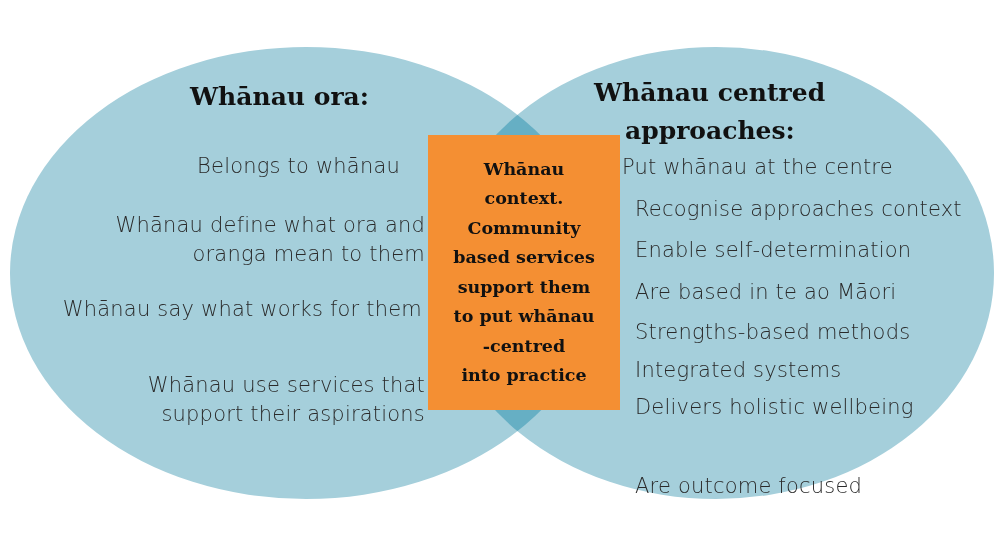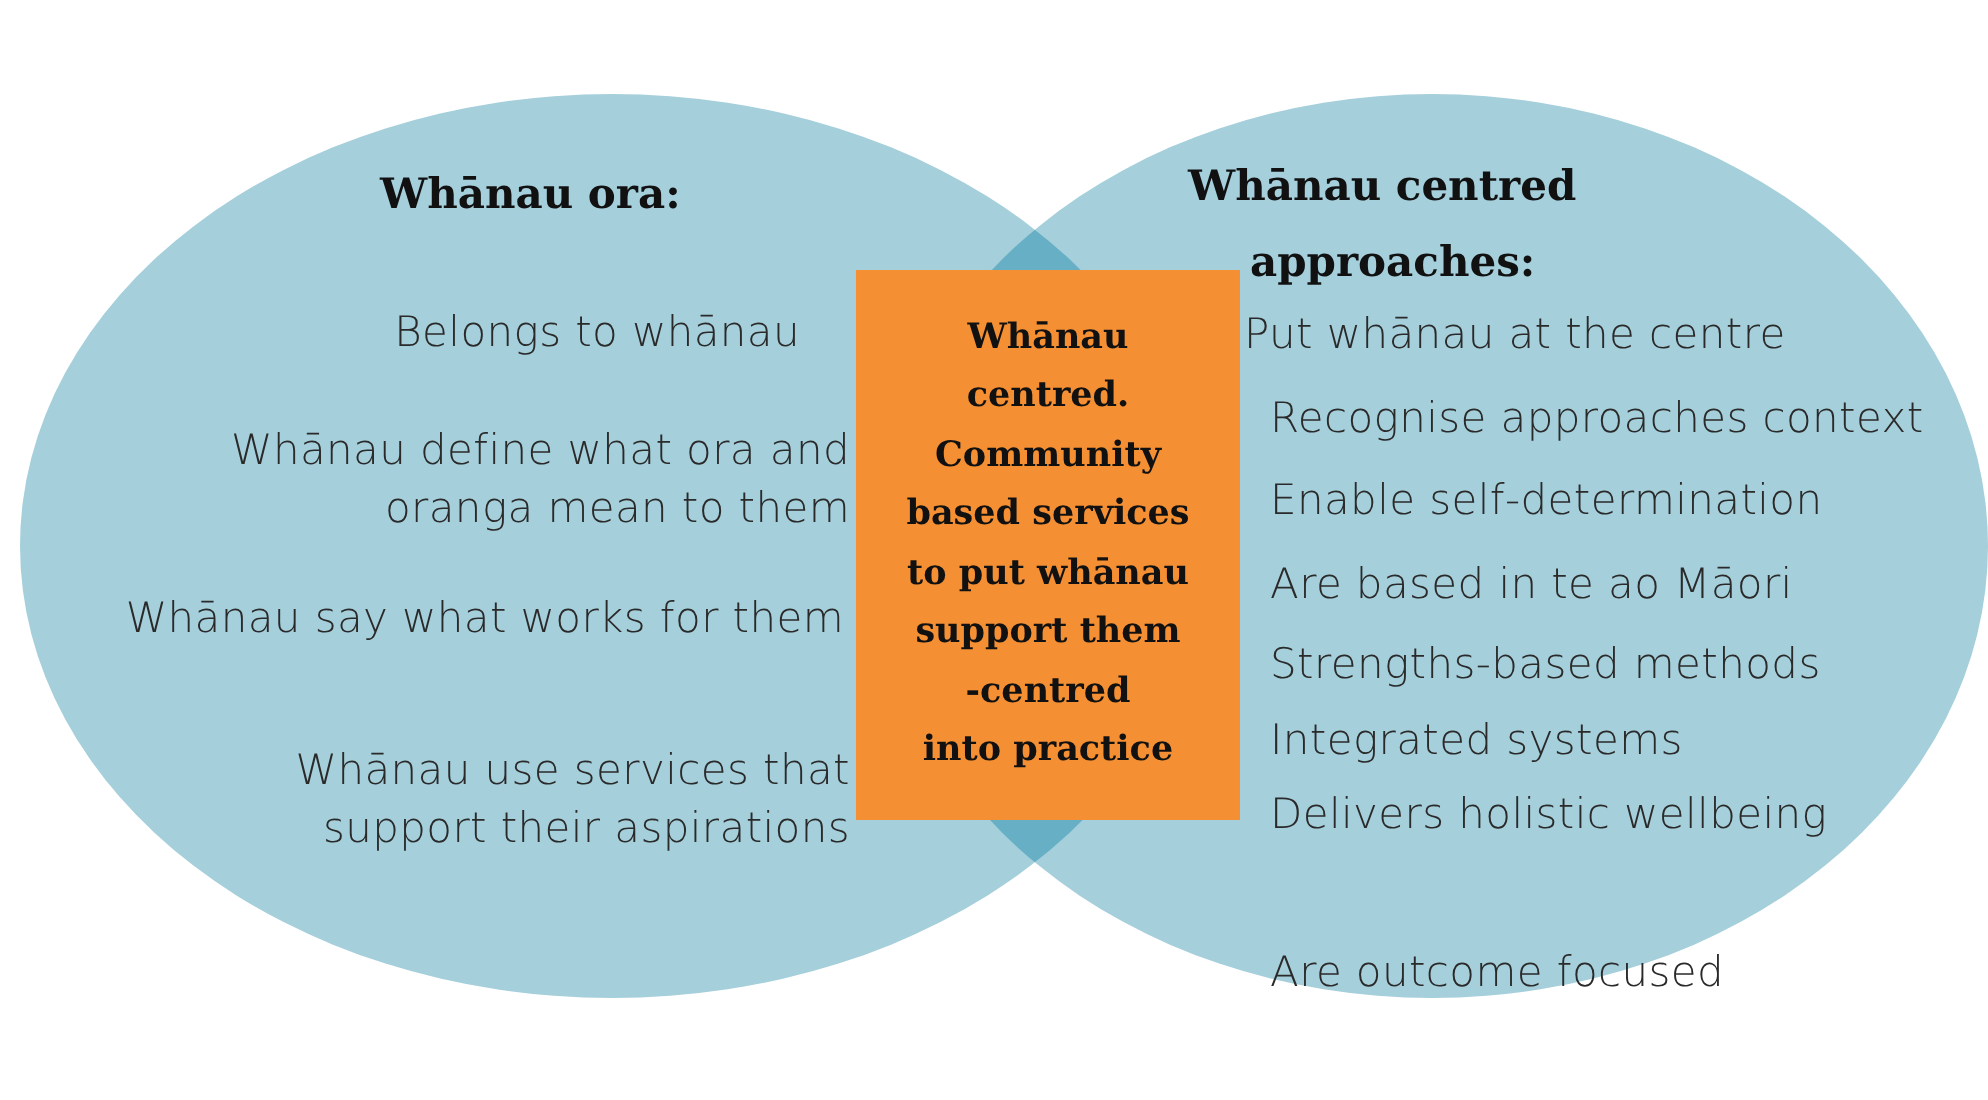--- a/index.html
+++ b/index.html
@@ -1,18 +1,18 @@
 <!DOCTYPE html>
 <html><head>
 <meta charset="utf-8">
 <style>
   html,body{margin:0;padding:0;background:#ffffff;}
   body{width:994px;height:550px;position:relative;overflow:hidden;font-family:"DejaVu Sans",sans-serif;}
   svg.bg{position:absolute;left:0;top:0;}
-  .title{position:absolute;font-family:"DejaVu Serif",serif;font-weight:bold;color:#111;font-size:21px;line-height:34px;}
+  .title{position:absolute;font-family:"DejaVu Serif",serif;font-weight:bold;color:#111;font-size:25px;line-height:34px;}
   .item{position:absolute;color:#2a2a2a;font-size:21px;line-height:29px;font-weight:300;letter-spacing:0.2px;}
   .left-item{text-align:right;}
   .center-box{position:absolute;left:428px;top:135px;width:192px;height:275px;background:#f48f33;display:flex;align-items:center;justify-content:center;text-align:center;}
   .center-text{font-family:"DejaVu Serif",serif;font-weight:bold;font-size:17.5px;line-height:29.5px;color:#111;}
 </style>
 </head>
 <body>
 
 <svg class="bg" width="994" height="550" viewBox="0 0 994 550">
   <defs>
@@ -40,21 +40,21 @@
 <div class="item" style="left:635px;top:236px;">Enable self-determination</div>
 <div class="item" style="left:635px;top:278px;">Are based in te ao Māori</div>
 <div class="item" style="left:635px;top:318px;">Strengths-based methods</div>
 <div class="item" style="left:635px;top:356px;">Integrated systems</div>
 <div class="item" style="left:635px;top:393px;">Delivers holistic wellbeing</div>
 <div class="item" style="left:635px;top:430px;margin-top:42px;">Are outcome focused</div>
 
 <div class="center-box">
   <div class="center-text">
     <div>Whānau</div>
-    <div>centred.</div>
+    <div>context.</div>
     <div>Community</div>
     <div>based services</div>
+    <div>support them</div>
     <div>to put whānau</div>
-    <div>support them</div>
     <div>-centred</div>
     <div>into practice</div>
   </div>
 </div>
 
 </body></html>

